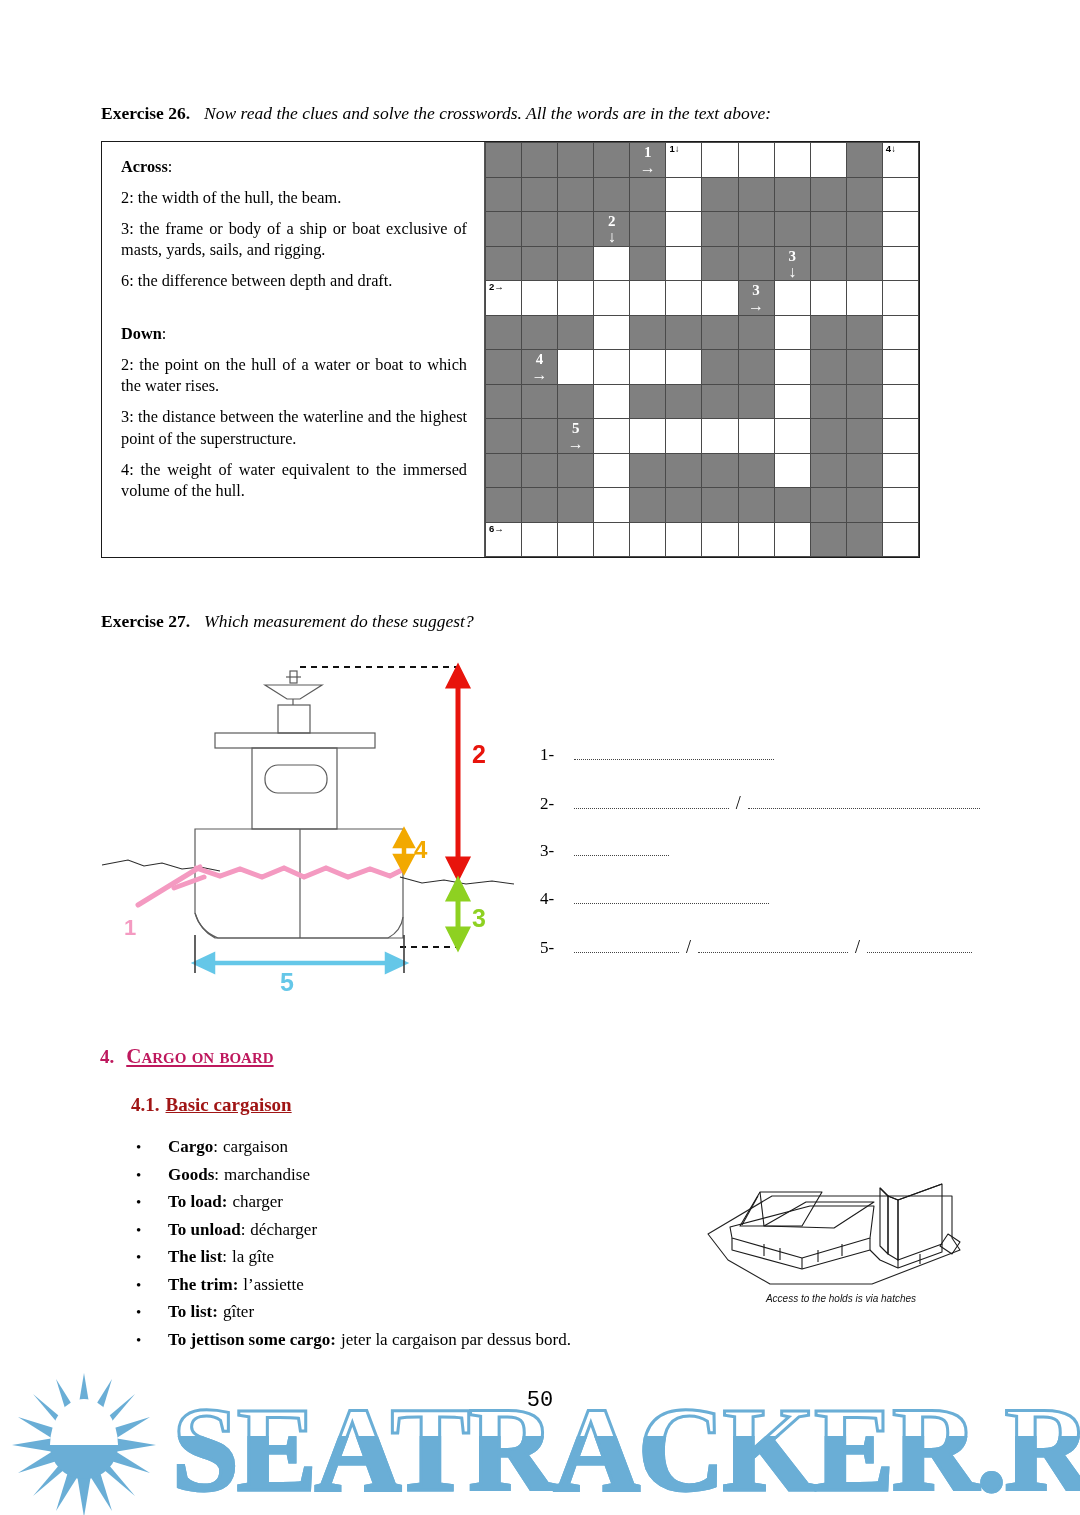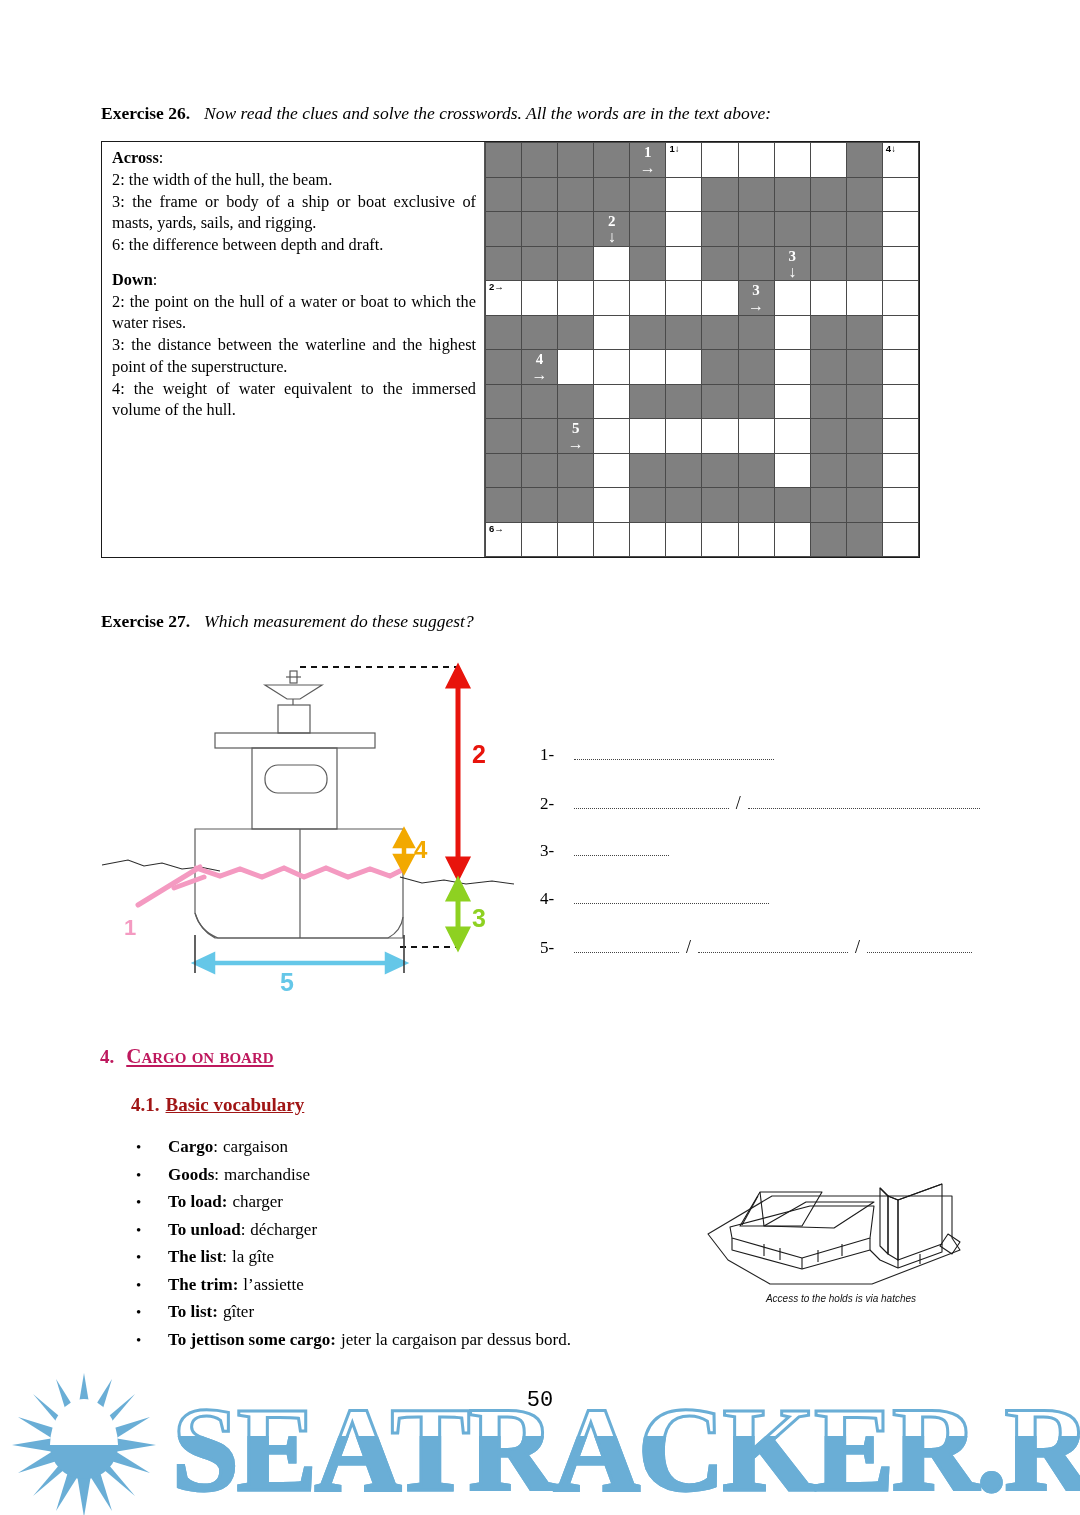--- a/index.html
+++ b/index.html
@@ -47,21 +47,21 @@
     box-sizing: border-box;
     padding: 5px 8px 0 10px;
     border-right: 1.2px solid #555;
     font-size: 16.3px;
     line-height: 1.335;
   }
   #clue-pane .sect-title {
     font-weight: bold;
   }
   #clue-pane p {
-    margin: 0;
+    margin: 9px;
     text-align: justify;
   }
   #clue-pane .gap { height: 13px; }
 
   
   #grid-pane {
     flex: 1;
     position: relative;
   }
   #xgrid {
@@ -556,21 +556,21 @@
       <span class="dotline" style="width: 150px;"></span>
       <span class="slash">/</span>
       <span class="dotline" style="width: 105px;"></span>
     </div>
   </div>
 
 <div id="sec4">
   <span class="sec-num">4.</span><span class="sec-title">Cargo on board</span>
 </div>
 <div id="sec41">
-  <span>4.1.</span><span class="sub-title">Basic vocabulary</span>
+  <span>4.1.</span><span class="sub-title">Basic cargaison</span>
 </div>
 
 <div id="vocab">
     <div class="v-item">
       <span class="bullet">•</span>
       <span class="v-term">Cargo</span>
       <span>:</span>
       <span class="v-def">cargaison</span>
     </div>
     <div class="v-item">

